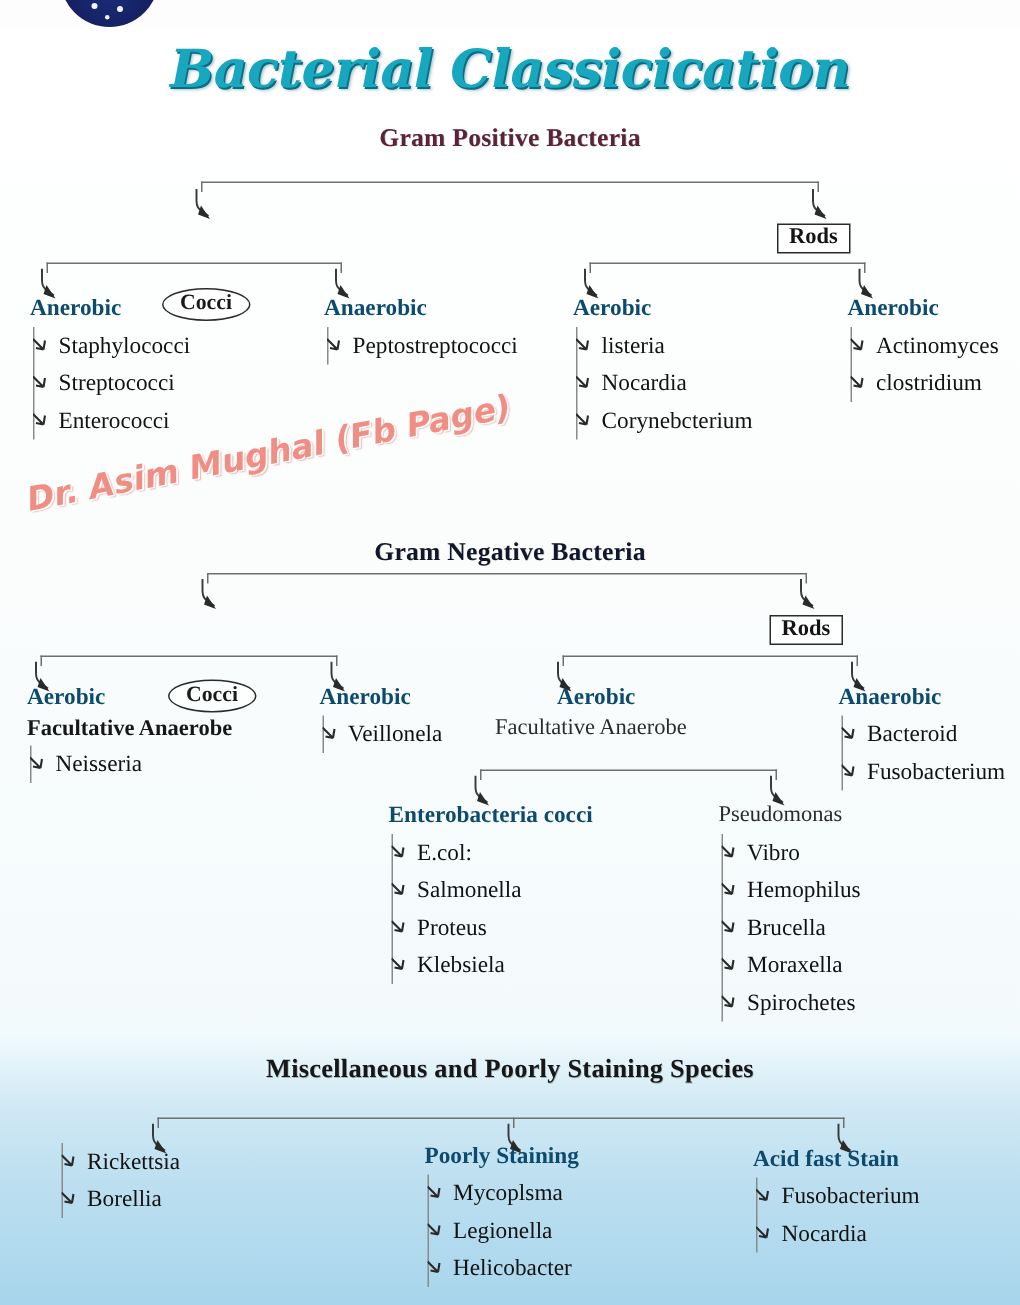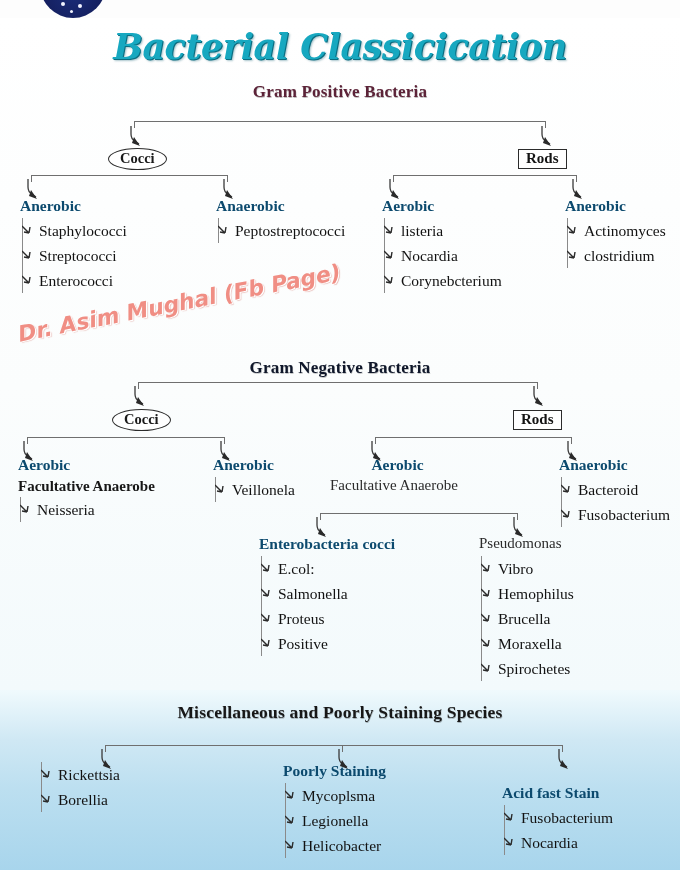--- a/index.html
+++ b/index.html
@@ -118,20 +118,21 @@
     position: absolute;
     border: 1.3px solid #2b2b2b;
     border-radius: 50%;
     padding: 1px 11px 2px 11px;
     font-family: "Liberation Serif", serif;
     font-weight: bold;
     font-size: 14.5px;
     color: #1a1a1a;
     background: rgba(255,255,255,0.7);
     white-space: nowrap;
+    margin-top: 44px;
   }
   .boxed {
     position: absolute;
     border: 1.3px solid #2b2b2b;
     padding: 0px 7px 1px 7px;
     font-family: "Liberation Serif", serif;
     font-weight: bold;
     font-size: 15px;
     color: #141414;
     background: rgba(255,255,255,0.75);
@@ -508,21 +509,21 @@
             </svg>
           </span>
         <span>Proteus</span>
       </div>
       <div class="g-item">
         <span class="tick">
             <svg width="12" height="11" viewBox="0 0 12 11">
               <path d="M0 2 L7 9 M7 9 L8 3 M7 9 L2 8" stroke="#2a2a2a" stroke-width="1.4" fill="none"></path>
             </svg>
           </span>
-        <span>Positive</span>
+        <span>Klebsiela</span>
       </div>
     </div>
   </div>
 
   <div class="group" style="left:479px; top:535px;">
     <div class="g-head plain">Pseudomonas</div>
     <div class="g-items">
       <div class="g-item">
         <span class="tick">
             <svg width="12" height="11" viewBox="0 0 12 11">
@@ -635,21 +636,21 @@
         <span class="tick">
             <svg width="12" height="11" viewBox="0 0 12 11">
               <path d="M0 2 L7 9 M7 9 L8 3 M7 9 L2 8" stroke="#2a2a2a" stroke-width="1.4" fill="none"></path>
             </svg>
           </span>
         <span>Helicobacter</span>
       </div>
     </div>
   </div>
 
-  <div class="group" style="left:502px; top:784px;">
+  <div class="group" style="left:502px; top:764px;">
     <div class="g-head">Acid fast Stain</div>
     <div class="g-items">
       <div class="g-item">
         <span class="tick">
             <svg width="12" height="11" viewBox="0 0 12 11">
               <path d="M0 2 L7 9 M7 9 L8 3 M7 9 L2 8" stroke="#2a2a2a" stroke-width="1.4" fill="none"></path>
             </svg>
           </span>
         <span>Fusobacterium</span>
       </div>

